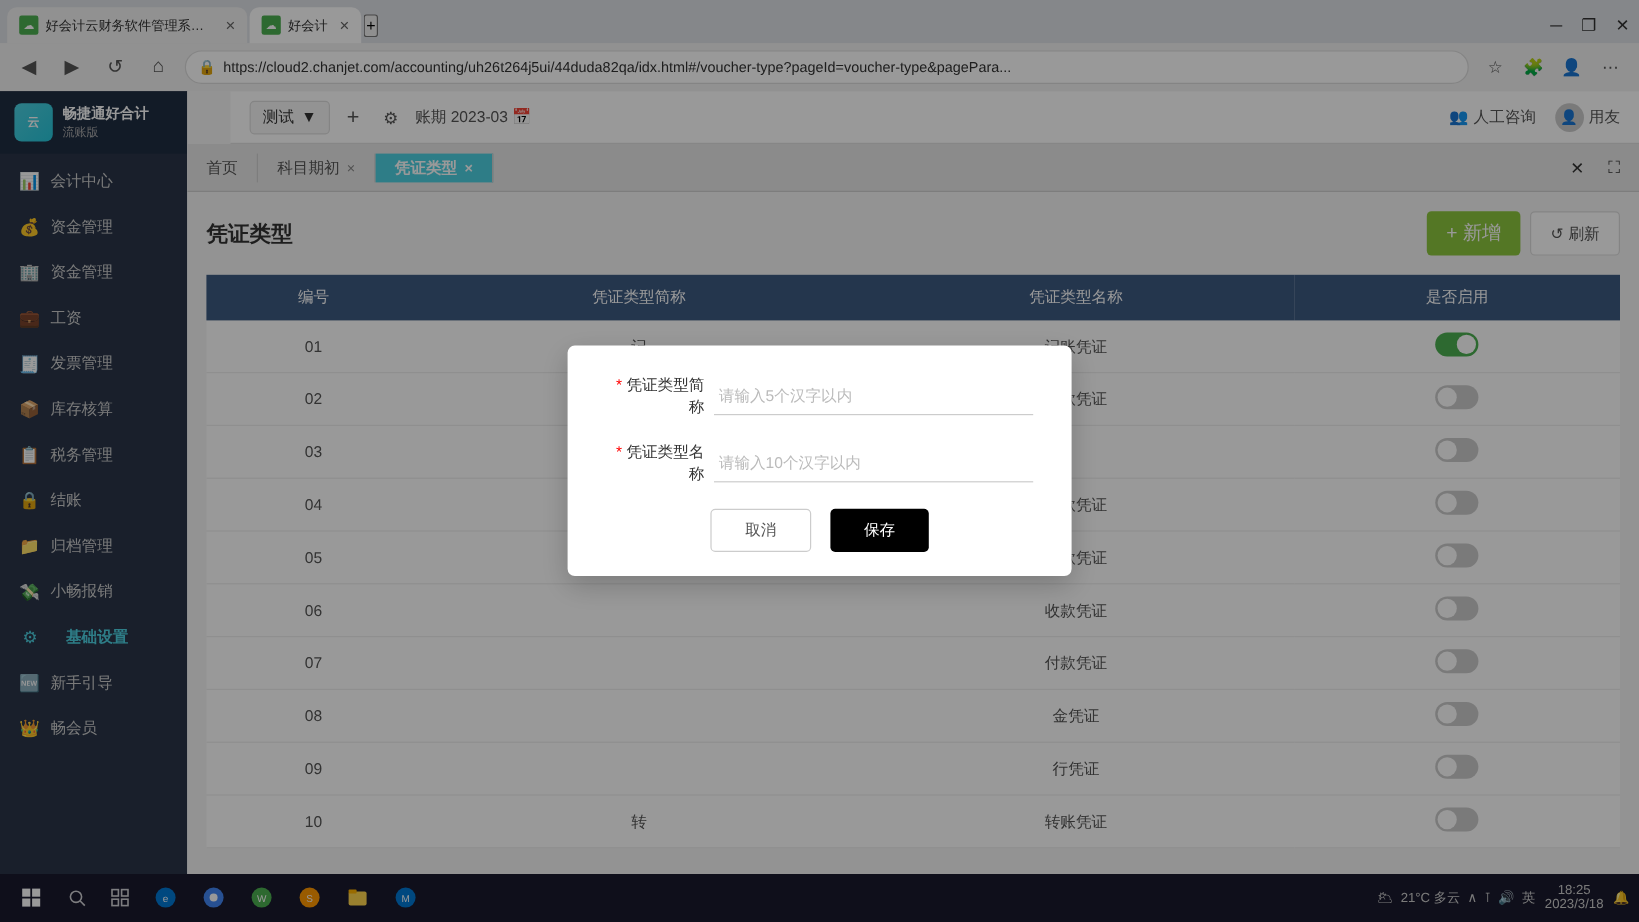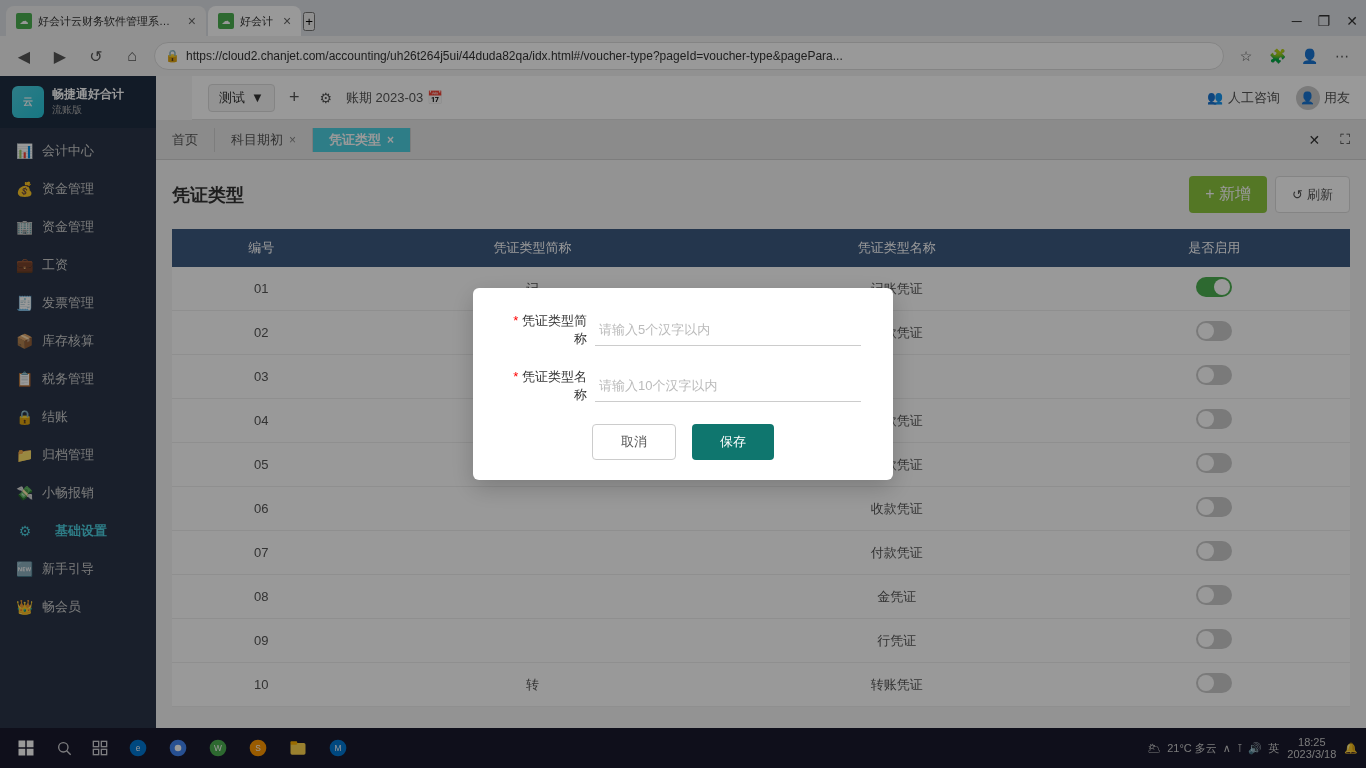--- a/index.html
+++ b/index.html
@@ -80,21 +80,21 @@
     .modal-overlay { position: fixed; top: 0; left: 0; width: 100%; height: 100%; background: rgba(0,0,0,0.4); z-index: 1000; display: flex; align-items: center; justify-content: center; }
     .modal { background: white; border-radius: 6px; padding: 24px 32px 20px; width: 420px; position: relative; box-shadow: 0 8px 24px rgba(0,0,0,0.2); }
     .modal-title { font-size: 16px; font-weight: bold; color: #333; margin-bottom: 24px; text-align: center; }
     .form-group { display: flex; align-items: center; margin-bottom: 20px; }
     .form-label { color: #333; font-size: 13px; width: 90px; text-align: right; padding-right: 8px; flex-shrink: 0; }
     .form-label::before { content: '* '; color: red; }
     .form-input { flex: 1; height: 32px; border: none; border-bottom: 1px solid #ccc; outline: none; font-size: 13px; color: #333; padding: 0 4px; background: transparent; }
     .form-input::placeholder { color: #bbb; }
     .modal-actions { display: flex; justify-content: center; gap: 16px; margin-top: 8px; }
     .btn-cancel { background: white; color: #555; border: 1px solid #ccc; padding: 8px 28px; border-radius: 4px; cursor: pointer; font-size: 13px; }
-    .btn-save { background: #0f766e; color: white; border: none; padding: 8px 28px; border-radius: 4px; cursor: pointer; font-size: 13px; }
+    .btn-save { background: #000000; color: white; border: none; padding: 8px 28px; border-radius: 4px; cursor: pointer; font-size: 13px; }
 
     
     .taskbar { height: 40px; background: #1a1a2e; display: flex; align-items: center; padding: 0 8px; gap: 4px; }
     .taskbar-start { width: 36px; height: 36px; display: flex; align-items: center; justify-content: center; color: white; cursor: pointer; }
     .taskbar-btn { width: 32px; height: 32px; display: flex; align-items: center; justify-content: center; cursor: pointer; border-radius: 4px; }
     .taskbar-app { height: 32px; padding: 0 8px; display: flex; align-items: center; cursor: pointer; border-radius: 4px; }
     .taskbar-right { margin-left: auto; display: flex; align-items: center; gap: 8px; color: #ccc; font-size: 11px; }
     .sys-tray { display: flex; align-items: center; gap: 6px; }
     .clock { text-align: center; }
     .window-btn { background: none; border: none; cursor: pointer; color: #333; font-size: 14px; padding: 4px 8px; }

